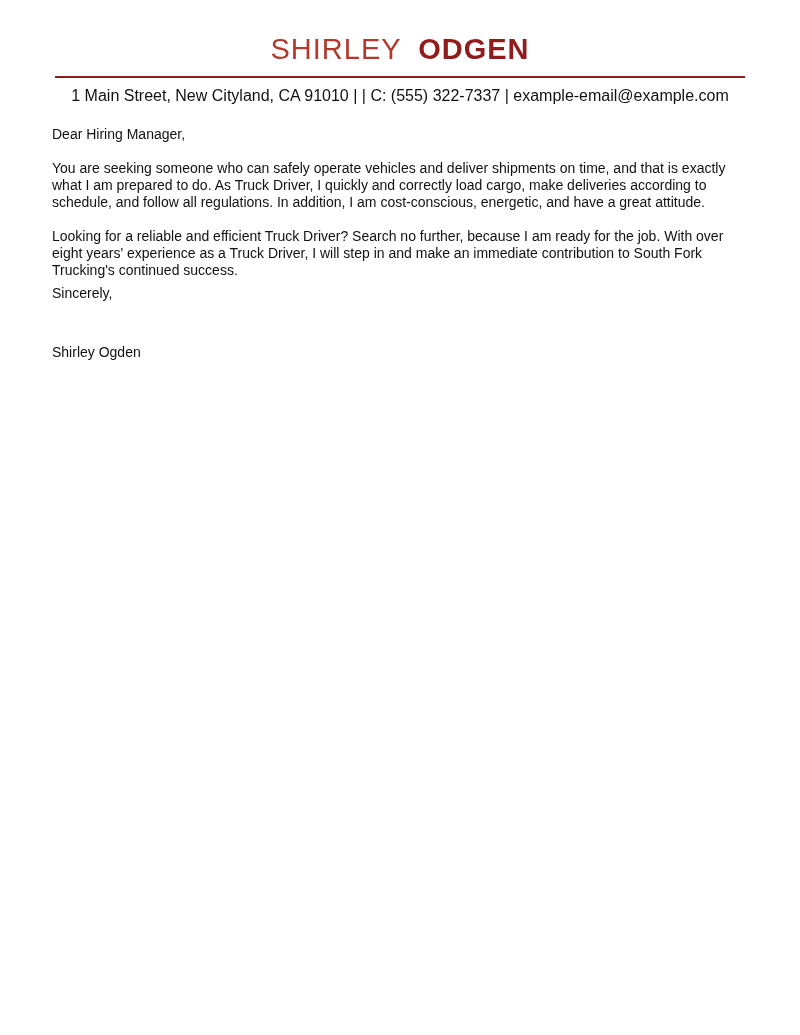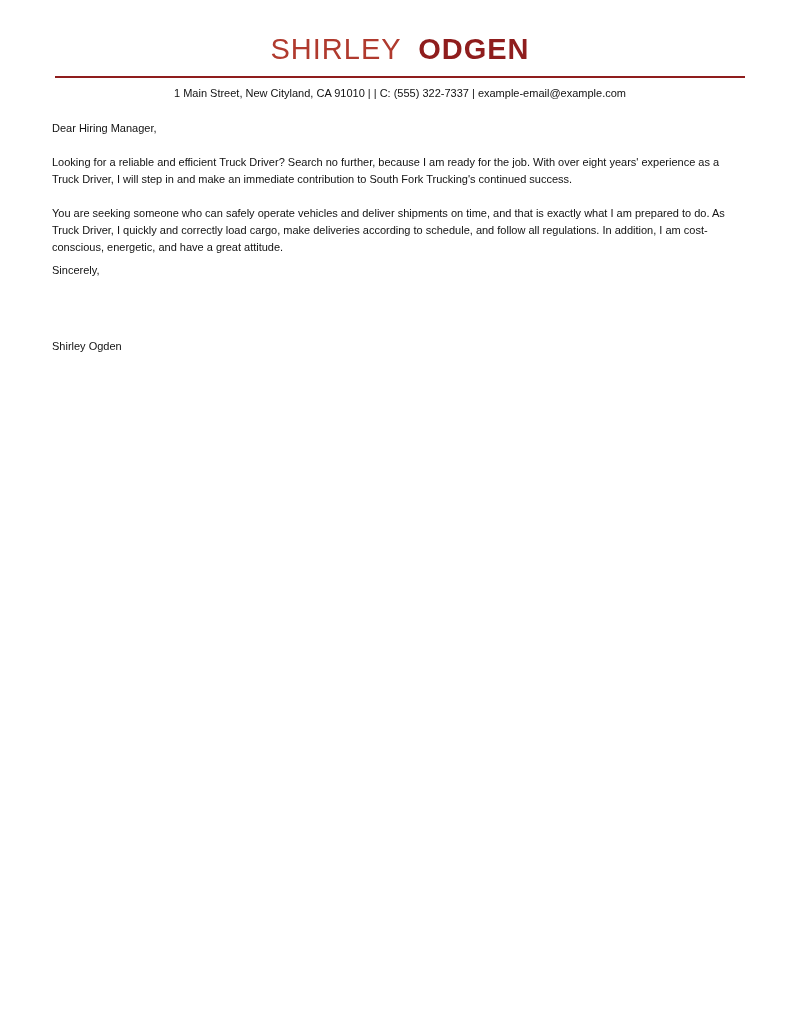--- a/index.html
+++ b/index.html
@@ -45,66 +45,66 @@
     width: 690px;
     height: 2px;
     background: #8f1d1d;
     margin: 10px auto 0 auto;
     border: none;
   }
 
   .contact {
     margin-top: 9px;
     text-align: center;
-    font-size: 11px;
+    font-size: 16px;
     color: #111111;
   }
 
   .body {
     width: 695px;
     margin: 0 auto;
     padding-left: 0;
     margin-left: 52px;
     margin-right: 53px;
-    font-size: 11px;
+    font-size: 14px;
     line-height: 17px;
     color: #111111;
   }
 
   .salutation {
     margin-top: 21px;
   }
 
   .para {
     margin-top: 17px;
   }
 
   .closing {
     margin-top: 6px;
   }
 
   .signature {
-    margin-top: 59px;
+    margin-top: 42px;
   }
 </style>
 </head>
 <body>
 
 <div class="page">
 
   <div class="header">
     <div class="name">
       <span class="first">SHIRLEY</span>
       <span class="last">ODGEN</span>
     </div>
     <div class="rule"></div>
     <div class="contact">1 Main Street, New Cityland, CA 91010 | | C: (555) 322-7337 | example-email@example.com</div>
   </div>
 
   <div class="body">
     <p class="salutation">Dear Hiring Manager,</p>
+    <p class="para">You are seeking someone who can safely operate vehicles and deliver shipments on time, and that is exactly what I am prepared to do. As Truck Driver, I quickly and correctly load cargo, make deliveries according to schedule, and follow all regulations. In addition, I am cost-conscious, energetic, and have a great attitude.</p>
     <p class="para">Looking for a reliable and efficient Truck Driver? Search no further, because I am ready for the job. With over eight years' experience as a Truck Driver, I will step in and make an immediate contribution to South Fork Trucking's continued success.</p>
-    <p class="para">You are seeking someone who can safely operate vehicles and deliver shipments on time, and that is exactly what I am prepared to do. As Truck Driver, I quickly and correctly load cargo, make deliveries according to schedule, and follow all regulations. In addition, I am cost-conscious, energetic, and have a great attitude.</p>
     <p class="closing">Sincerely,</p>
     <p class="signature">Shirley Ogden</p>
   </div>
 
 </div>
 
 </body></html>

